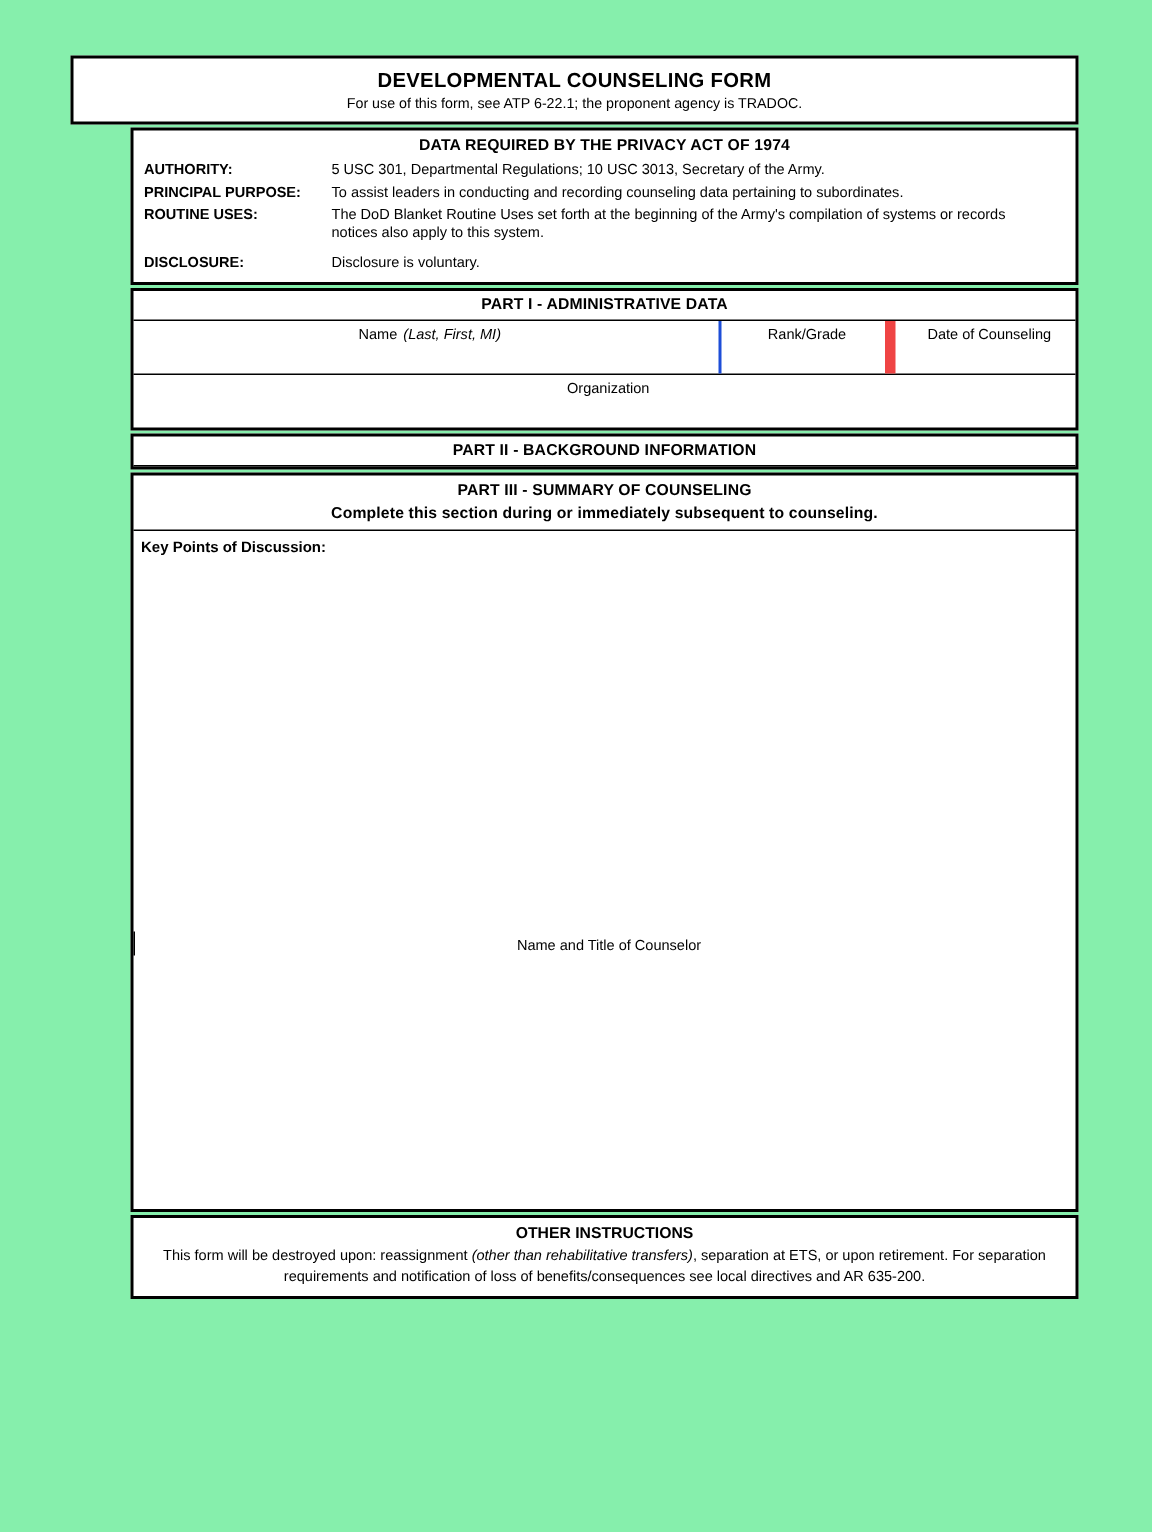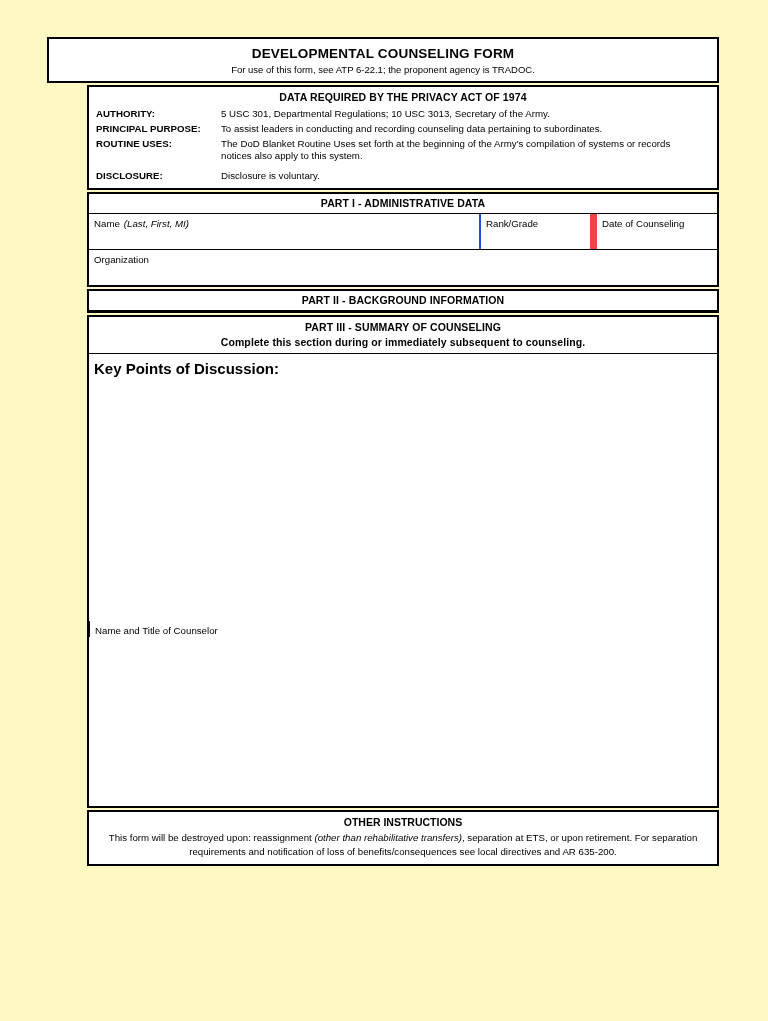--- a/index.html
+++ b/index.html
@@ -15,21 +15,21 @@
     color: #000000;
     -webkit-font-smoothing: antialiased;
   }
 
   .page {
     position: absolute;
     left: 0;
     top: 0;
     width: 768px;
     height: 1021px;
-    background: #fef9c3;
+    background: #86efac;
   }
 
   
   .form {
     position: absolute;
     left: 47px;
     top: 37px;
     width: 672px;
     box-sizing: border-box;
   }
@@ -112,20 +112,21 @@
   .row {
     display: flex;
     align-items: stretch;
   }
   .cell {
     position: relative;
     box-sizing: border-box;
     font-size: 9.7px;
     padding: 4px 0 0 5px;
     line-height: 1.2;
+    text-align: center;
   }
   .row-name { height: 35px; }
   .row-org  { height: 35px; flex-direction: column; }
 
   .c-name { flex: 0 0 390px; }
   .c-rank { flex: 0 0 111px; border-left: 2px solid #1d4ed8; }
   .c-date { flex: 1 1 auto;  border-left: 7px solid #ef4444; }
   .c-org  { flex: 0 0 371px; }
   .c-counselor { flex: 1 1 auto; border-left: 1px solid #000; }
 
@@ -146,21 +147,21 @@
   .purpose-label { font-weight: bold; }
   .purpose-text { font-style: italic; }
 
   
   .part3-body {
     height: 452px;
     padding: 6px 8px 0 5px;
     font-size: 9.7px;
     box-sizing: border-box;
   }
-  .keypoints-label { font-weight: bold; font-size: 15px; }
+  .keypoints-label { font-weight: bold; font-size: 10px; }
 
   
   .other-block { padding: 4px 10px 5px 10px; }
   .other-head {
     text-align: center;
     font-size: 10.5px;
     font-weight: bold;
     padding-bottom: 3px;
   }
   .other-text {

